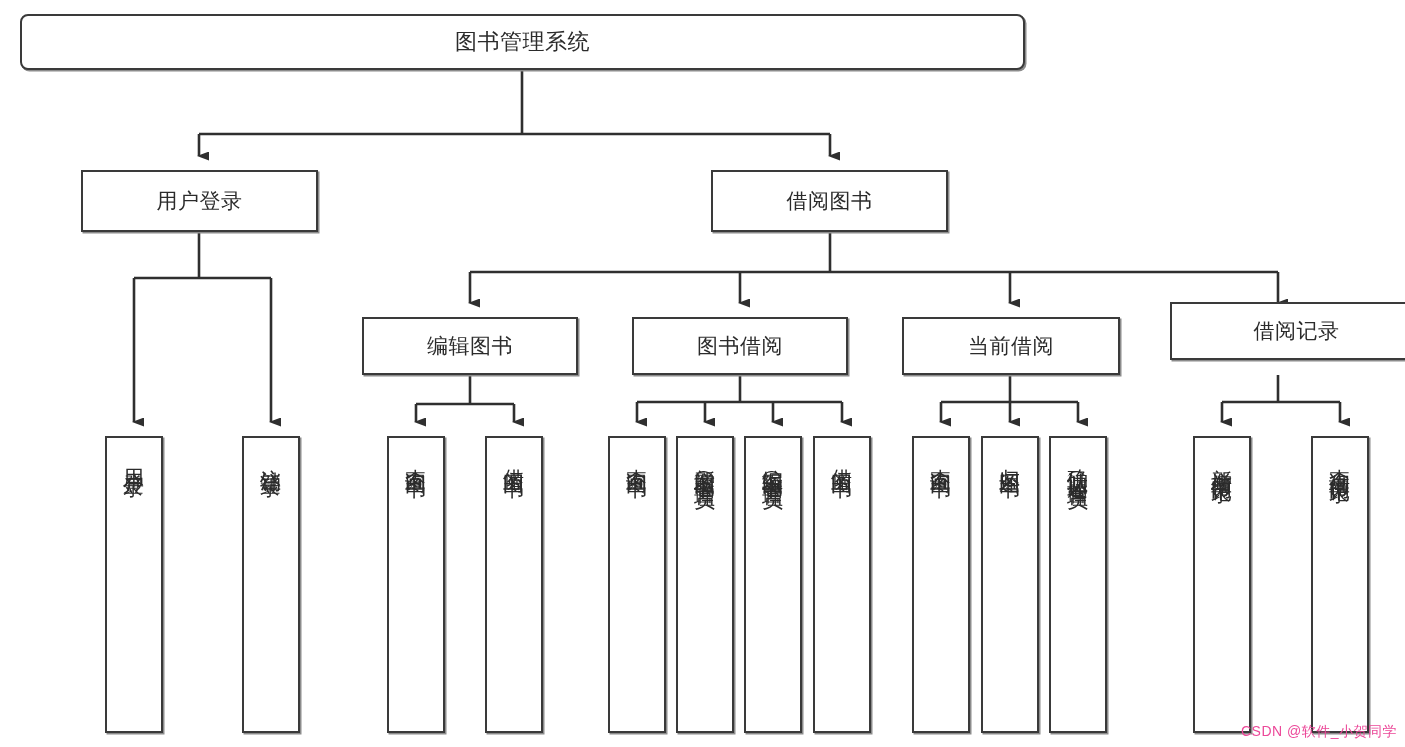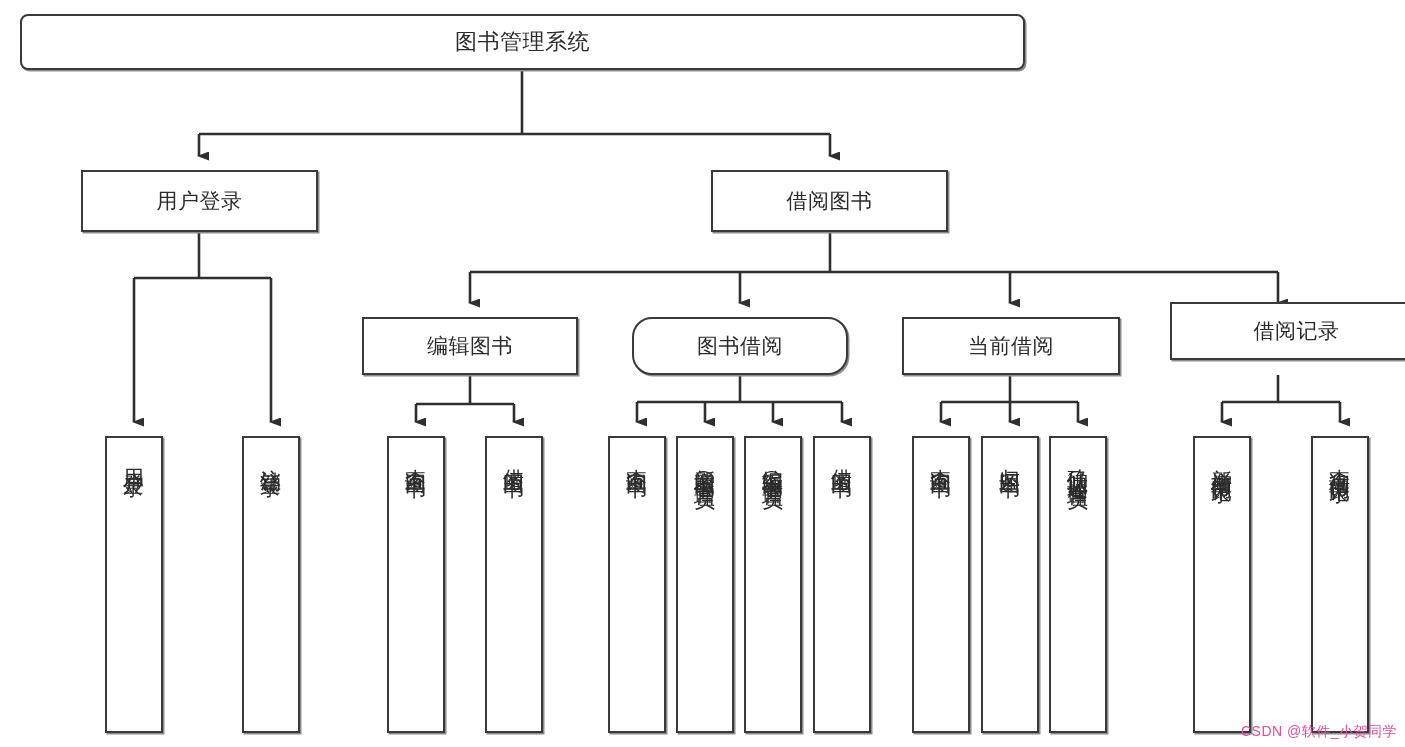--- a/index.html
+++ b/index.html
@@ -137,21 +137,21 @@
   <div class="node horiz" style="left:81px; top:170px; width:237px; height:62px;">
     <span class="label">用户登录</span>
   </div>
   <div class="node horiz" style="left:711px; top:170px; width:237px; height:62px;">
     <span class="label">借阅图书</span>
   </div>
 
   <div class="node horiz" style="left:362px; top:317px; width:216px; height:58px;">
     <span class="label">编辑图书</span>
   </div>
-  <div class="node horiz" style="left:632px; top:317px; width:216px; height:58px;border-radius:20px;">
+  <div class="node horiz" style="left:632px; top:317px; width:216px; height:58px;">
     <span class="label">图书借阅</span>
   </div>
   <div class="node horiz" style="left:902px; top:317px; width:218px; height:58px;align-items:center;">
     <span class="label">当前借阅</span>
   </div>
   <div class="node horiz" style="left:1170px; top:302px; width:253px; height:58px;">
     <span class="label">借阅记录</span>
   </div>
 
   <div class="node leaf" style="left:105px; top:436px; width:58px; height:297px;">

